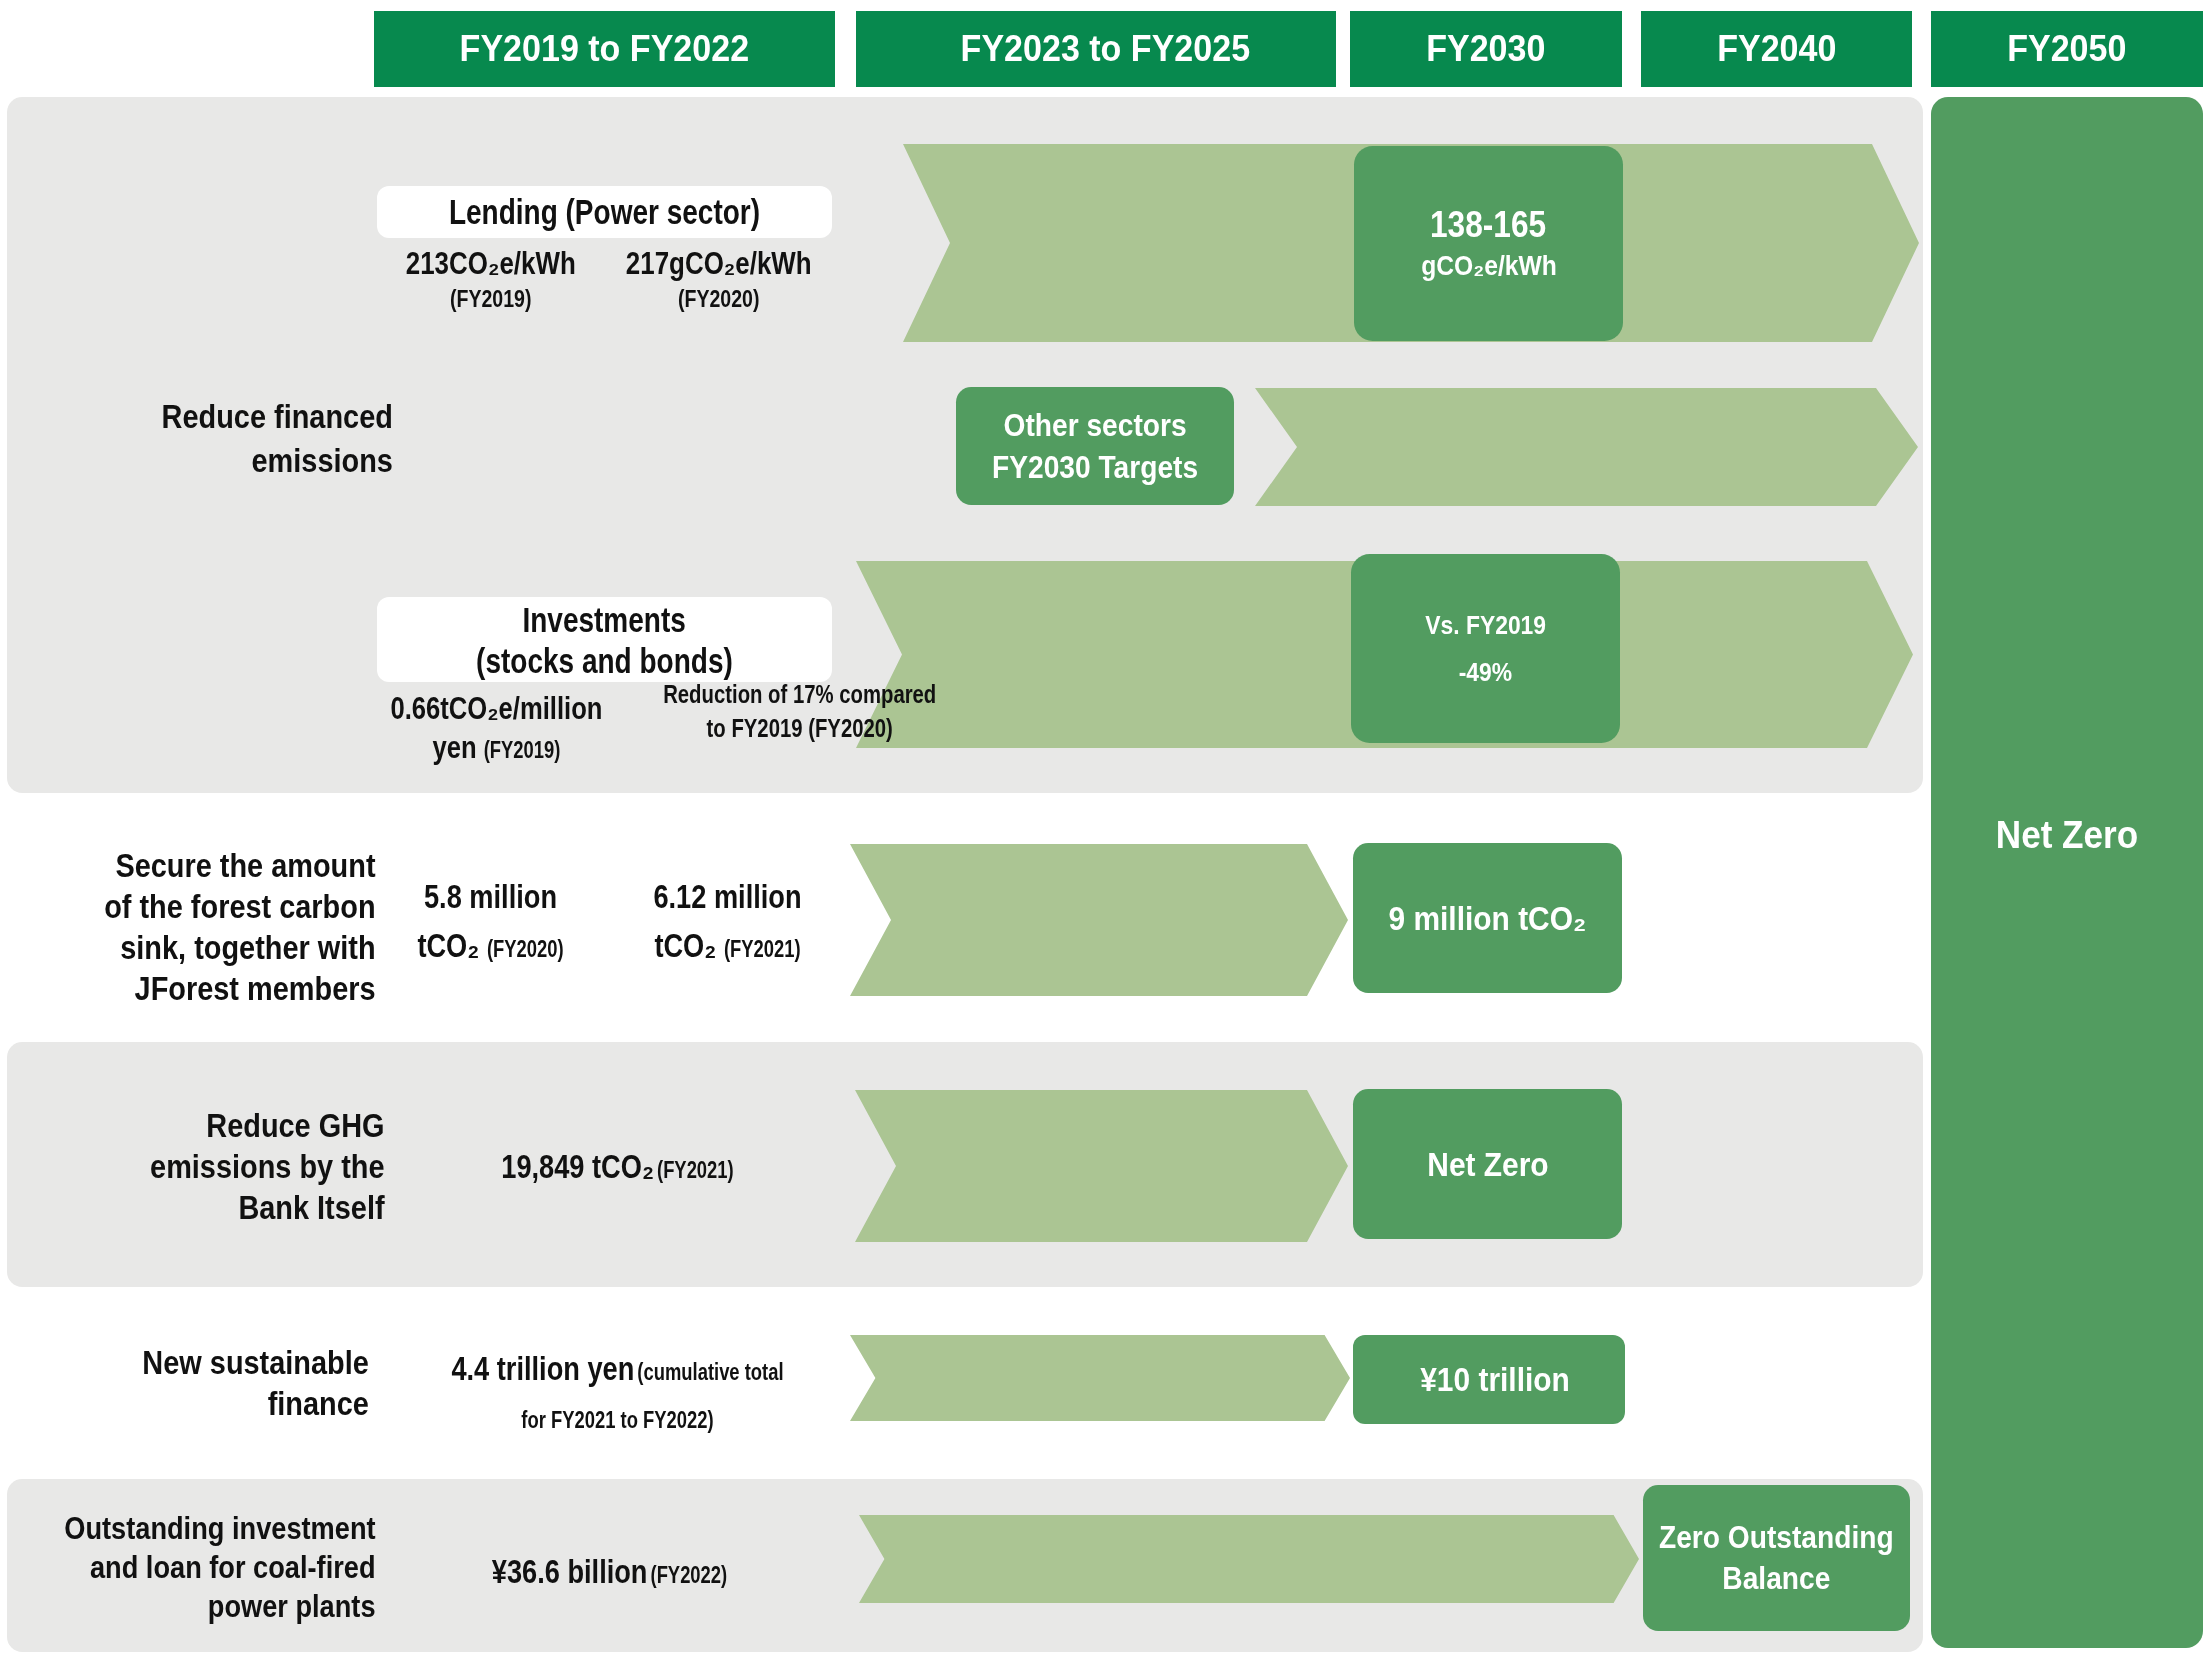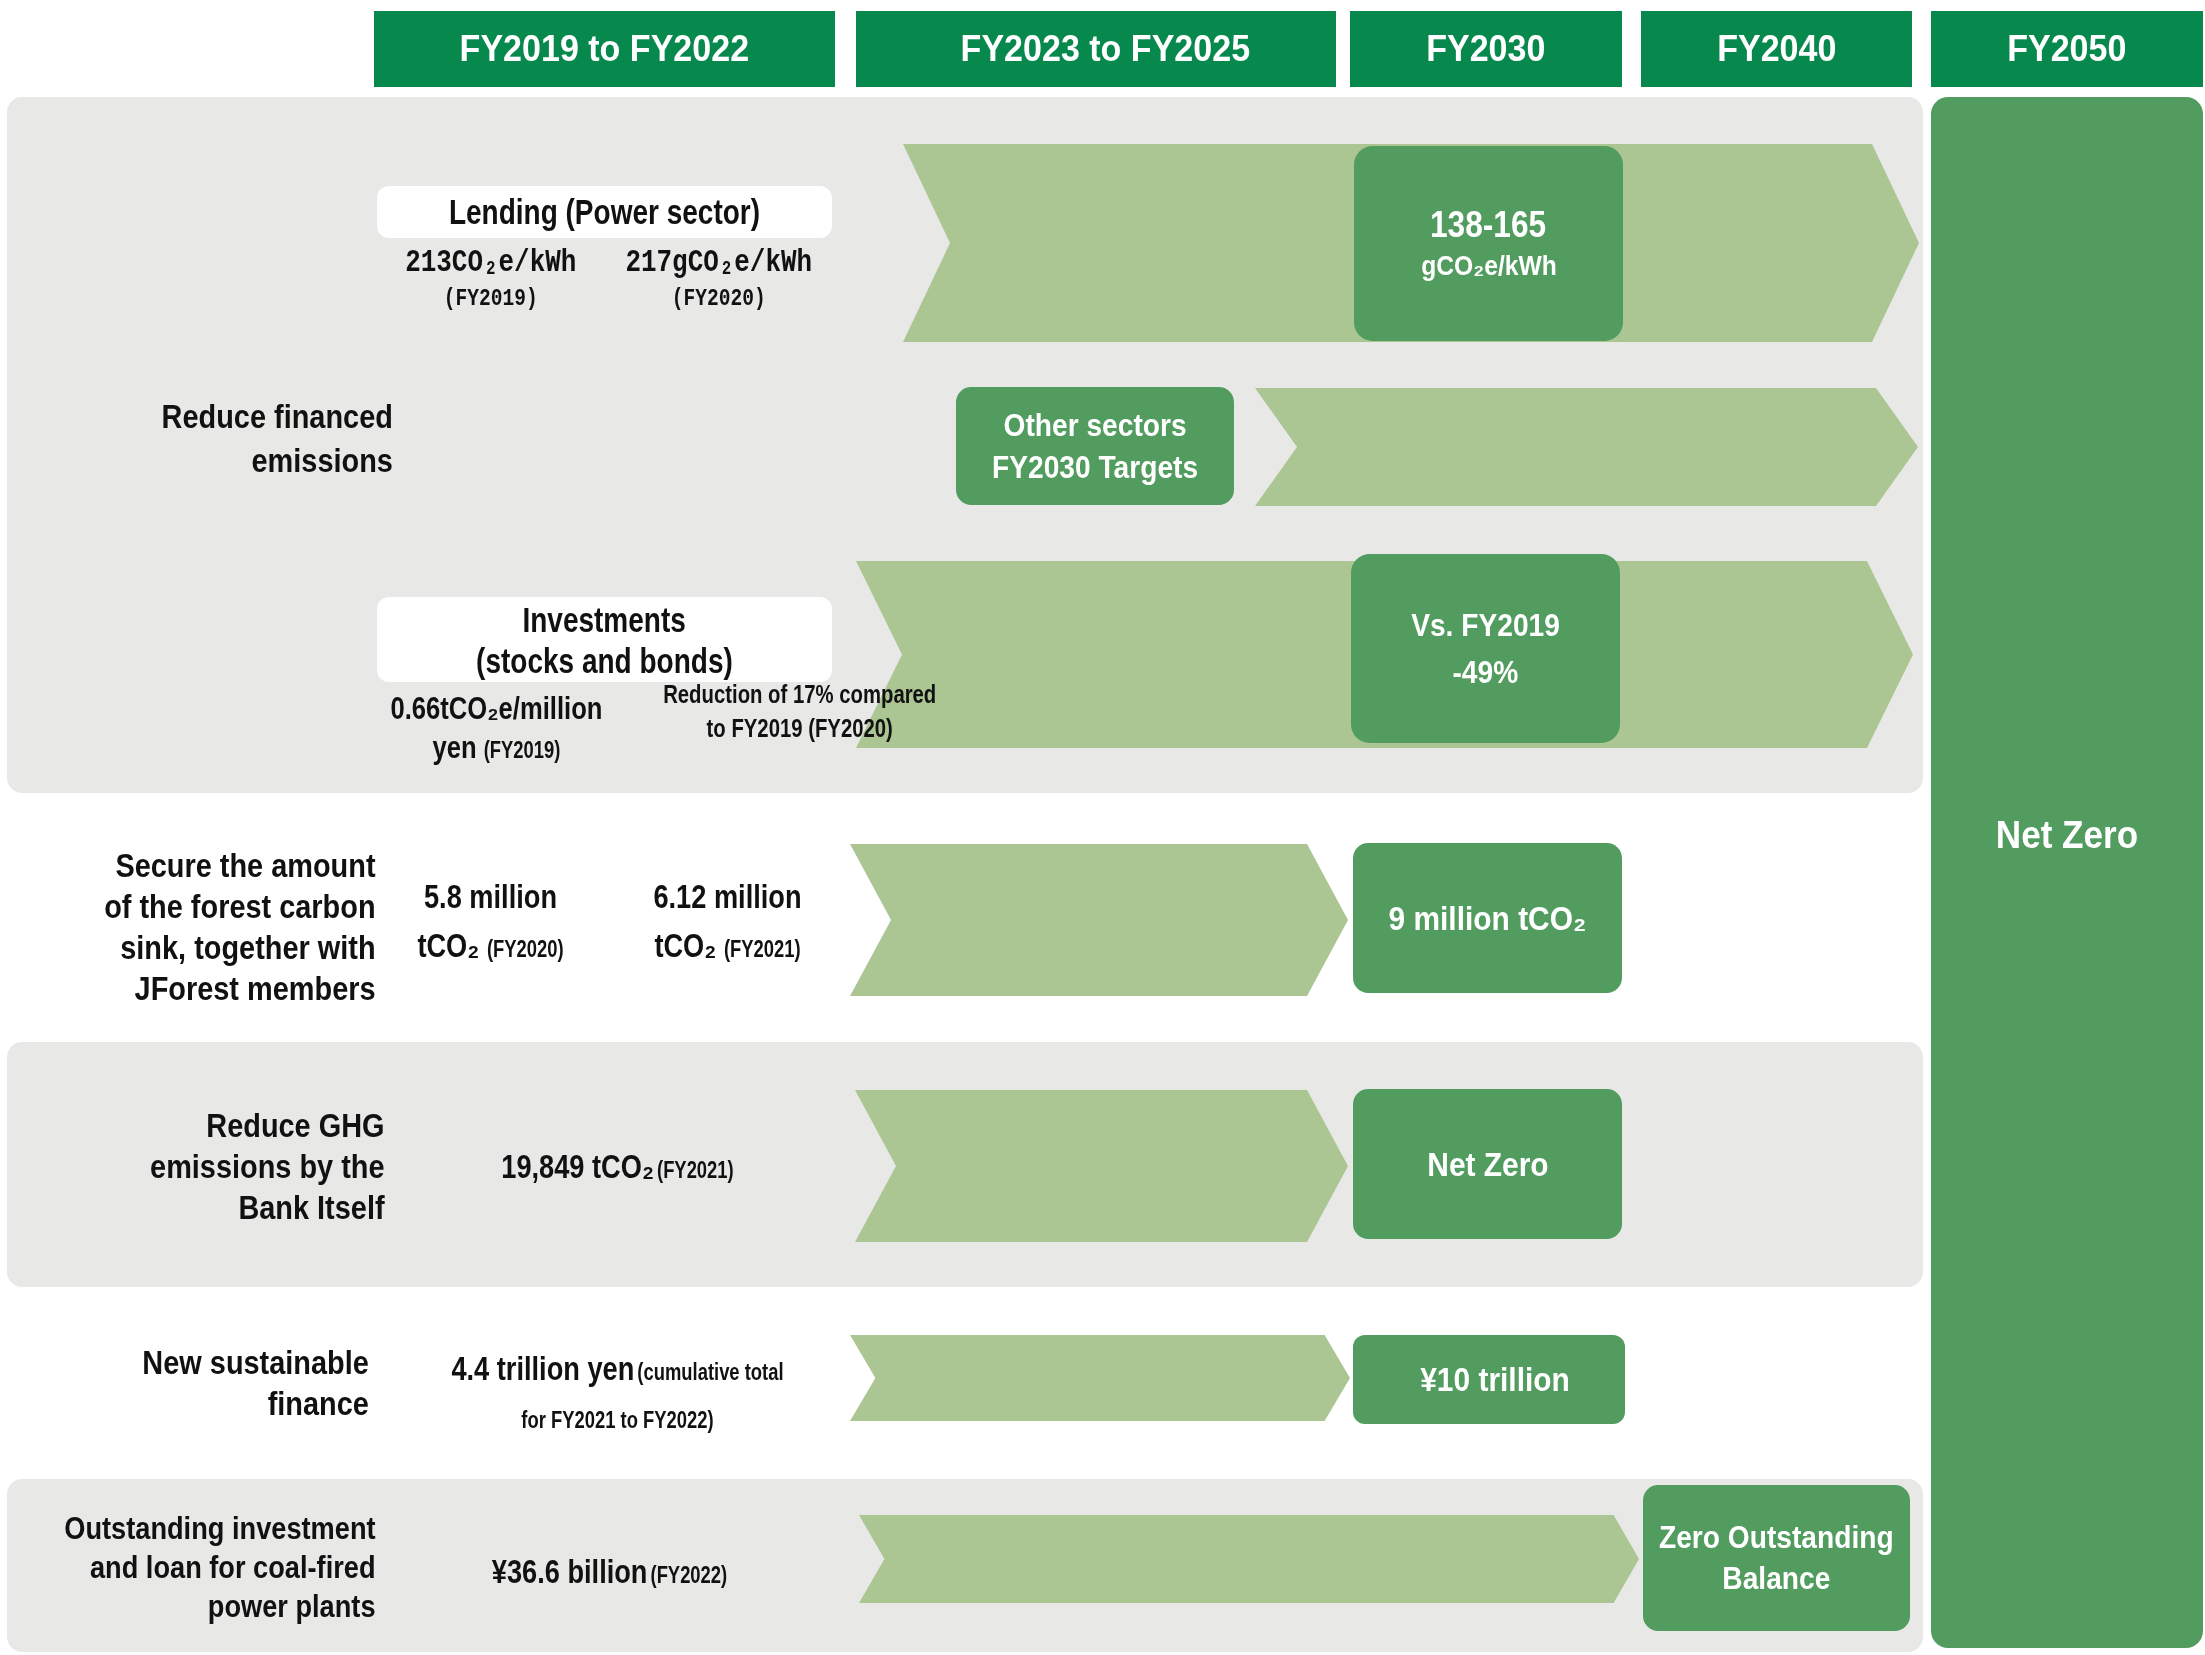--- a/index.html
+++ b/index.html
@@ -50,21 +50,21 @@
 
   
   .gbox{position:absolute;background:var(--box-green);color:var(--white);z-index:2;
         display:flex;flex-direction:column;align-items:center;justify-content:center;
         text-align:center;white-space:nowrap;}
   .gbox div{transform:scaleX(.88);}
   .b1{left:1354px;top:146px;width:269px;height:195px;border-radius:18.6px;}
   .b1 .big{font-size:36px;font-weight:bold;line-height:44px;}
   .b1 .sml{font-size:28px;font-weight:600;line-height:37px;}
   .b2{left:956px;top:387px;width:278px;height:118px;border-radius:15.2px;font-size:32px;font-weight:bold;line-height:42px;}
-  .b3{left:1351px;top:554px;width:269px;height:189px;border-radius:18.6px;font-size:32px;font-weight:bold;line-height:47px;}
+  .b3{left:1351px;top:554px;width:269px;height:189px;border-radius:18.6px;font-size:26px;font-weight:bold;line-height:47px;}
   .b4{left:1353px;top:843px;width:269px;height:150px;border-radius:15.2px;font-size:34px;font-weight:bold;}
   .b5{left:1353px;top:1089px;width:269px;height:150px;border-radius:15.2px;font-size:34px;font-weight:bold;}
   .b6{left:1353px;top:1335px;width:272px;height:89px;border-radius:12px;font-size:34px;font-weight:bold;padding-left:13px;}
   .b7{left:1643px;top:1485px;width:267px;height:146px;border-radius:15.2px;font-size:32px;font-weight:bold;line-height:41px;}
 
   
   .wbox{position:absolute;background:var(--white);z-index:2;border-radius:12px;
         display:flex;flex-direction:column;align-items:center;justify-content:center;
         color:var(--text-dark);font-weight:bold;text-align:center;white-space:nowrap;margin-top:36px;}
   .wbox div{transform:scaleX(.8);}
@@ -83,21 +83,21 @@
 
   
   .stats{position:absolute;display:flex;z-index:2;color:var(--text-dark);text-align:center;}
   .stats .col{flex:1;}
   .cond{transform:scaleX(.85);white-space:nowrap;}
   .cond8{transform:scaleX(.8);white-space:nowrap;}
   .val36{font-size:30.5px;font-weight:bold;line-height:39px;}
   .val40{font-size:34px;font-weight:bold;line-height:44px;}
   .per27{font-size:23px;font-weight:bold;line-height:32px;}
   .inper{font-size:23px;font-weight:bold;}
-  .s1{left:377px;top:244px;width:455px;font-family:Liberation Mono, monospace;}
+  .s1{left:377px;top:244px;width:455px;}
   .s3{left:364px;top:677px;width:491px;}
   .s3 .c1{flex:0 0 47%;margin-top:12px;}
   .s3 .c2{flex:0 0 53%;}
   .v38{font-size:32px;font-weight:bold;line-height:39px;}
   .v30{font-size:25.4px;font-weight:bold;line-height:34px;}
   .s4{left:372px;top:872px;width:474px;}
   .s4 .val40{line-height:49px;}
   .sline{position:absolute;z-index:2;color:var(--text-dark);text-align:center;}
   .s5{left:372px;top:1144px;width:491px;}
   .s6{left:372px;top:1346px;width:491px;}

